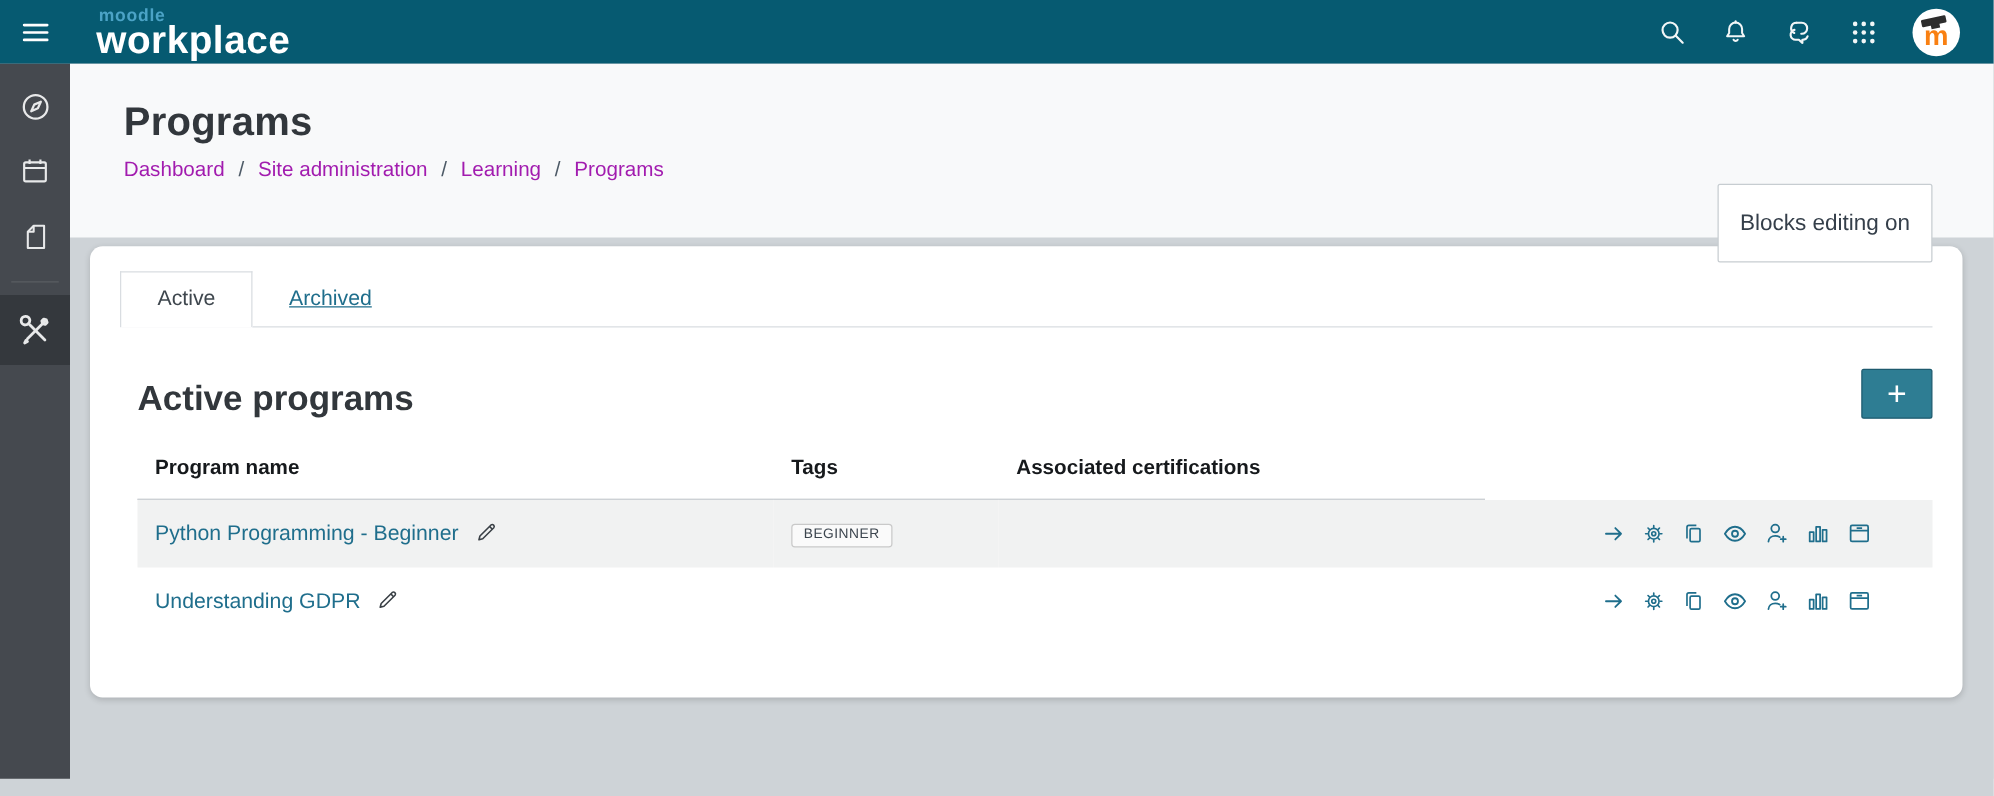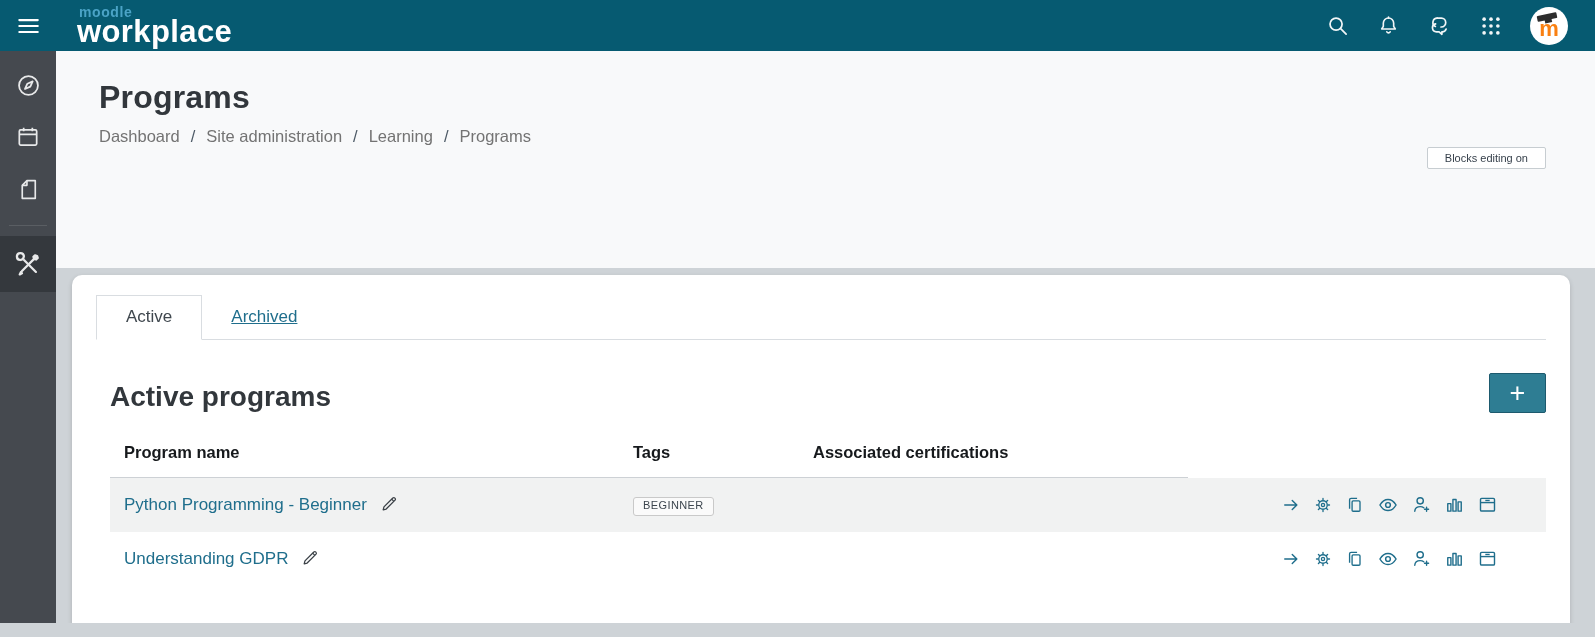--- a/index.html
+++ b/index.html
@@ -23,26 +23,26 @@
   .app-body { display:flex; height:572px; }
 
   
   .sidebar { width:56px; background:#45494f; display:flex; flex-direction:column; padding-top:8px; flex-shrink:0; }
   .side-item { height:52px; display:flex; align-items:center; justify-content:center; color:#e8e9ea; cursor:pointer; }
   .side-divider { border-top:1px solid #5a5e63; margin:10px 9px; }
   .side-item.active { background:#34383d; height:56px; }
 
   
   .content { flex:1; background:#ced3d7; overflow:hidden; }
-  .page-header { background:#f8f9fa; height:217px; padding:28px 0 0 43px; position:relative; }
+  .page-header { background:#f8f9fa; height:139px; padding:28px 0 0 43px; position:relative; }
   .page-title { font-size:32px; font-weight:700; color:#32373c; letter-spacing:.2px; }
   .breadcrumb { display:flex; gap:11px; margin-top:11px; font-size:16.5px; align-items:center; }
-  .breadcrumb a { color:#737373; text-decoration:none; cursor:pointer; }
+  .breadcrumb a { color:#a21caf; text-decoration:none; cursor:pointer; }
   .crumb-sep { color:#4d5a66; }
-  .blocks-btn { position:absolute; top:96px; right:49px; background:#fff; border:1px solid #c7cdd1; border-radius:2px; padding:4px 17px; font-size:11px; color:#353f4a; font-family:"Liberation Sans",sans-serif; cursor:pointer; }
+  .blocks-btn { position:absolute; top:96px; right:49px; background:#fff; border:1px solid #c7cdd1; border-radius:2px; padding:20px 17px; font-size:18px; color:#353f4a; font-family:"Liberation Sans",sans-serif; cursor:pointer; }
 
   .page-content { padding:7px 25px 0 16px; }
   .card { background:#fff; border-radius:10px; box-shadow:0 2px 5px rgba(0,0,0,.16); height:361px; padding:20px 24px 0; }
 
   
   .tabs { display:flex; align-items:flex-end; border-bottom:1px solid #d9dde1; }
   .tab { padding:11px 29px 12px; font-size:17px; cursor:pointer; }
   .tab.active { background:#fff; border:1px solid #d9dde1; border-bottom:1px solid #fff; margin-bottom:-1px; color:#3f474e; }
   .tab.inactive { color:#1f6e8c;text-decoration:underline; }
 

